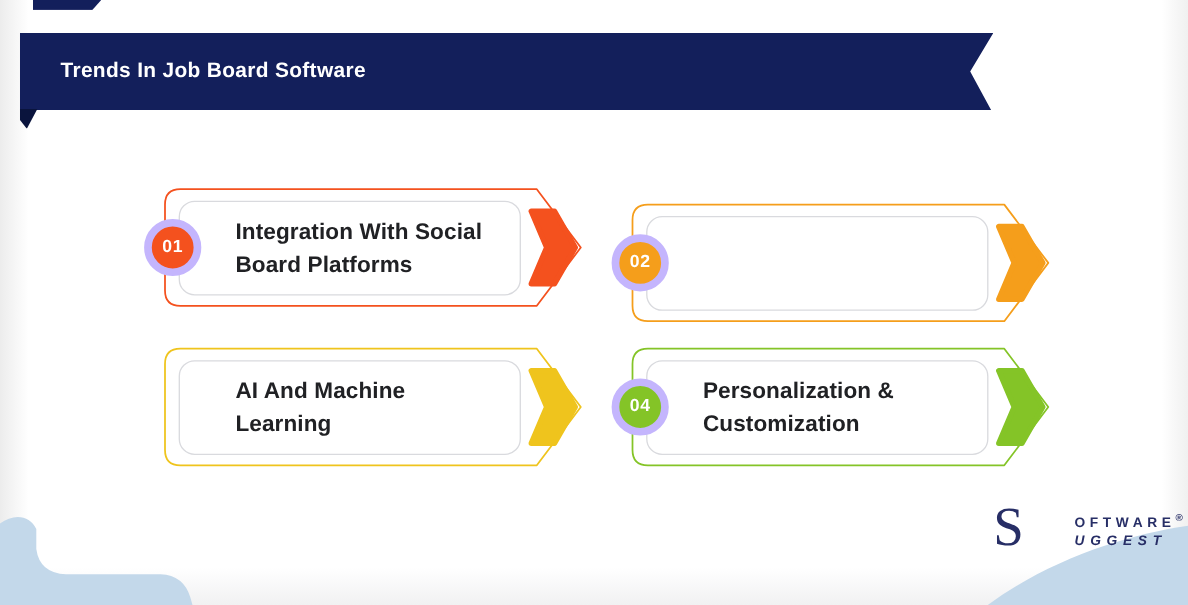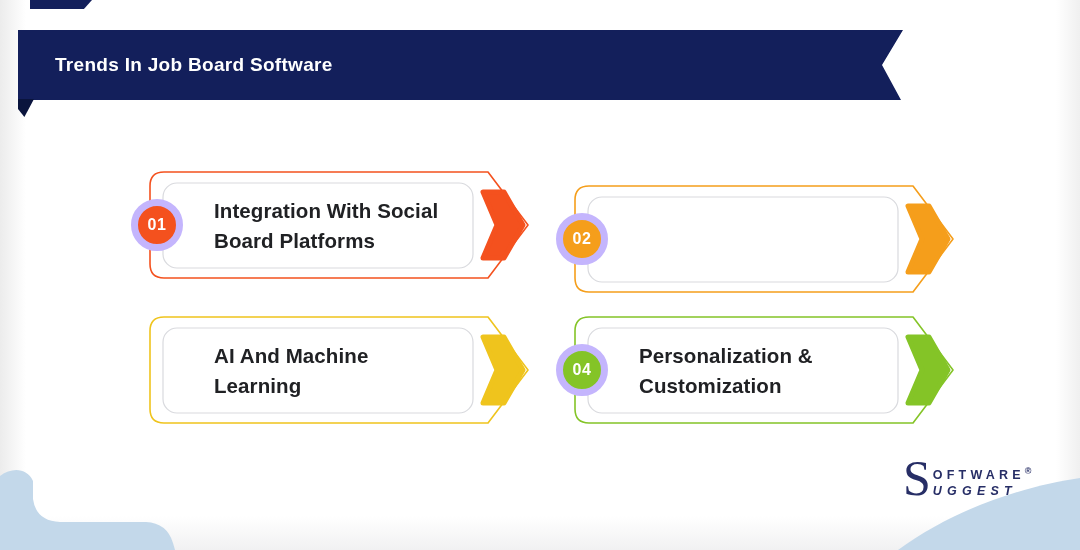--- a/index.html
+++ b/index.html
@@ -58,21 +58,21 @@
     display:flex;flex-direction:column;justify-content:center;
     font-size:20.5px;line-height:29.5px;font-weight:600;color:var(--text);
     letter-spacing:.1px;white-space:nowrap;margin-left:14px;}
 
   
   .logo{position:absolute;left:903px;top:458px;display:flex;align-items:flex-start;
     color:var(--logo);}
   .logo-s{font-family:"Liberation Serif","DejaVu Serif",serif;
     font-size:50px;line-height:40px;font-weight:400;}
   .logo-col{display:flex;flex-direction:column;margin-left:2px;margin-top:5px;}
-  .logo-line{font-size:12.5px;font-weight:600;letter-spacing:4.2px;line-height:16px;}
+  .logo-line{font-size:12.5px;font-weight:600;letter-spacing:4.2px;line-height:16px;margin-left:44px;}
   .logo-line.bottom{letter-spacing:5.2px;font-style:italic;}
   .logo-reg{font-size:9px;vertical-align:super;letter-spacing:0;}
 </style>
 </head>
 <body>
 
 <div class="stage">
 
   <div class="edge-left"></div>
   <div class="edge-right"></div>

